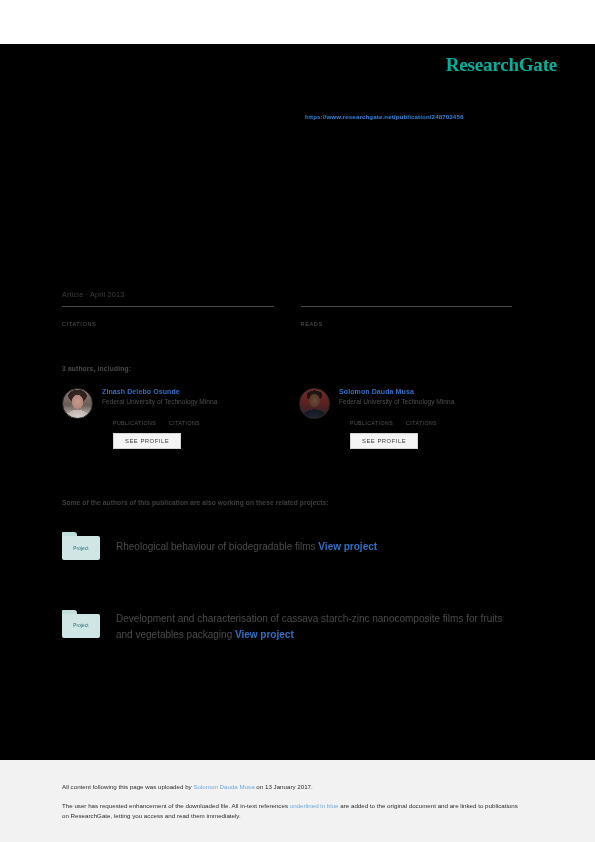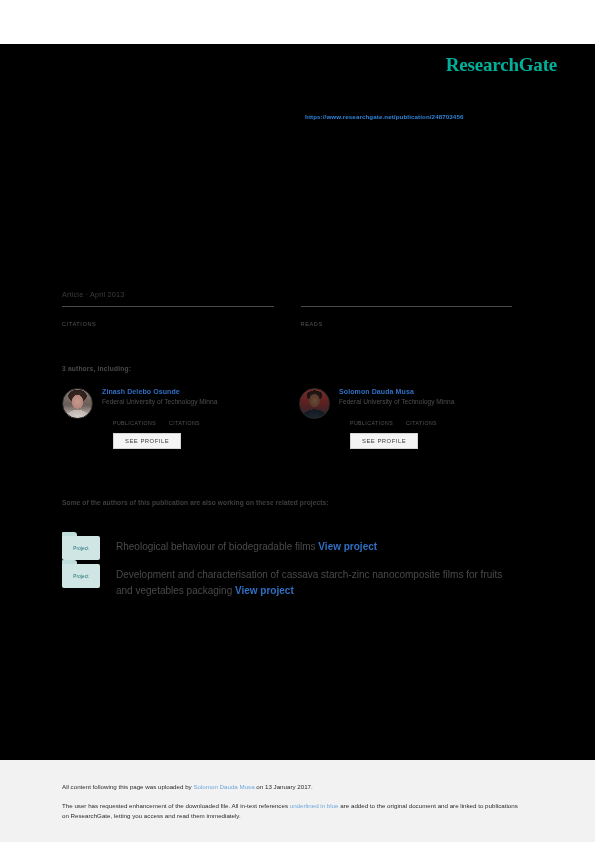--- a/index.html
+++ b/index.html
@@ -212,21 +212,21 @@
   }
   .project {
     position: absolute;
     left: 62px;
     width: 450px;
     display: flex;
     gap: 16px;
     align-items: flex-start;
   }
   .project.p1 { top: 488px; }
-  .project.p2 { top: 516px; }
+  .project.p2 { top: 560px; align-items: center; }
   .folder {
     flex: 0 0 38px;
     width: 38px; height: 28px;
     position: relative;
   }
   .folder-tab {
     position: absolute;
     left: 0; top: 0;
     width: 15px; height: 5px;
     background: #bfdedc;

